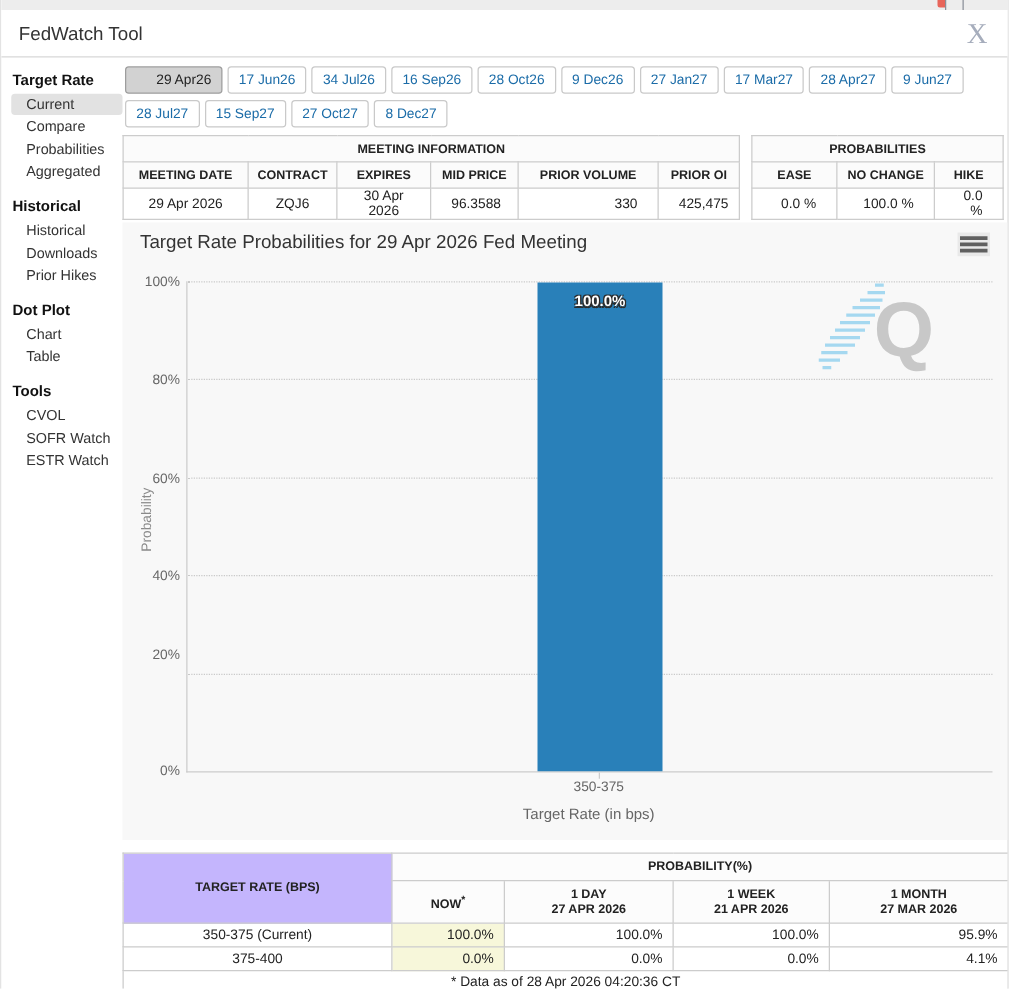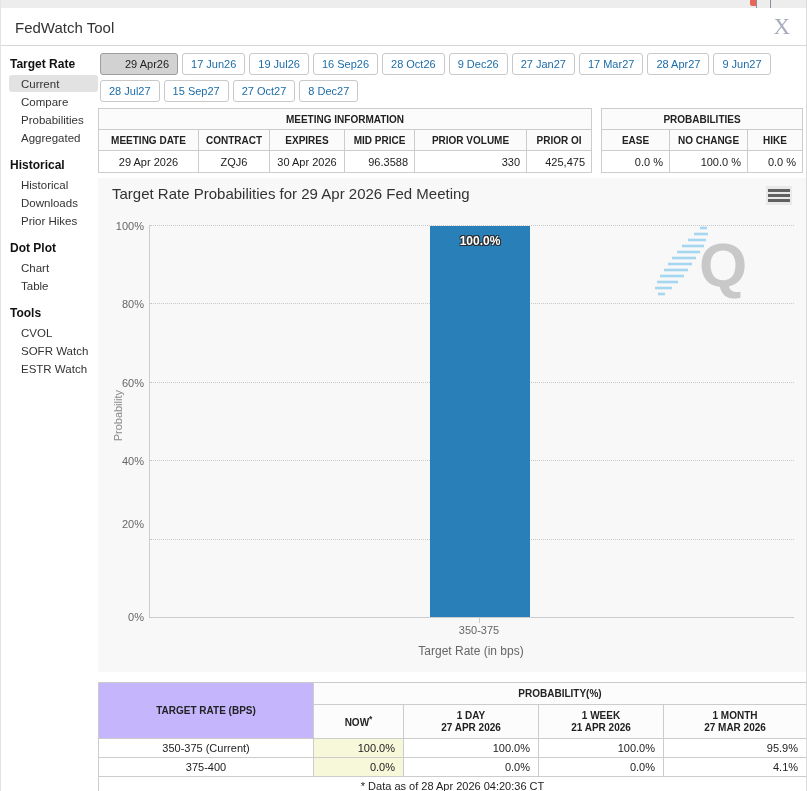--- a/index.html
+++ b/index.html
@@ -23,21 +23,21 @@
   
   .tabs{position:absolute;left:99px;top:53px;width:706px;display:flex;flex-wrap:wrap;gap:5px 4px;}
   .tab{font-size:11px;color:#1b6ca8;background:#fff;border:1px solid #c9c9c9;border-radius:3px;
        padding:3px 8px;line-height:14px;cursor:pointer;white-space:nowrap;}
   .tab.selected{background:#d2d2d2;color:#222;border-color:#9d9d9d;padding-left:24px;}
   
   table{border-collapse:collapse;}
   .info-table{position:absolute;top:108px;background:#fff;table-layout:fixed;}
   .info-table th,.info-table td{border:1px solid #ccc;box-sizing:border-box;}
   .info-table th{font-size:10px;font-weight:bold;color:#222;background:#fbfbfb;text-align:center;height:21px;}
-  .info-table td{font-size:11px;color:#222;height:22px;padding:0 6px;}
+  .info-table td{font-size:11px;color:#222;height:22px;padding:0 16px;}
   .ta-c{text-align:center;} .ta-r{text-align:right;}
   
   .chart-panel{position:absolute;left:97px;top:178px;width:708px;height:494px;background:#f8f8f8;}
   .chart-title{position:absolute;left:14px;top:7px;font-size:15px;color:#333;}
   .chart-subtitle{position:absolute;left:0;top:25px;width:100%;text-align:center;font-size:12px;color:#274b6d;}
   .hc-menu{position:absolute;right:14px;top:8px;width:24px;padding:1px 1px;background:#e9e9e9;cursor:pointer;}
   .hc-menu .bar{height:3px;background:#606060;margin:2px 1px;}
   .plot{position:absolute;left:51px;top:47px;width:644px;height:392px;
         border-left:1px solid #ccc;border-bottom:1px solid #ccc;box-sizing:content-box;}
   .grid{position:absolute;left:0;width:644px;height:0;border-top:1px dotted #c9c9c9;}
@@ -94,21 +94,21 @@
 
     <div class="side-h">Tools</div>
     <div class="side-item">CVOL</div>
     <div class="side-item">SOFR Watch</div>
     <div class="side-item">ESTR Watch</div>
   </div>
 
   <div class="tabs">
     <div class="tab selected">29 Apr26</div>
     <div class="tab">17 Jun26</div>
-    <div class="tab">19 Jul26</div>
+    <div class="tab">34 Jul26</div>
     <div class="tab">16 Sep26</div>
     <div class="tab">28 Oct26</div>
     <div class="tab">9 Dec26</div>
     <div class="tab">27 Jan27</div>
     <div class="tab">17 Mar27</div>
     <div class="tab">28 Apr27</div>
     <div class="tab">9 Jun27</div>
     <div class="tab">28 Jul27</div>
     <div class="tab">15 Sep27</div>
     <div class="tab">27 Oct27</div>

